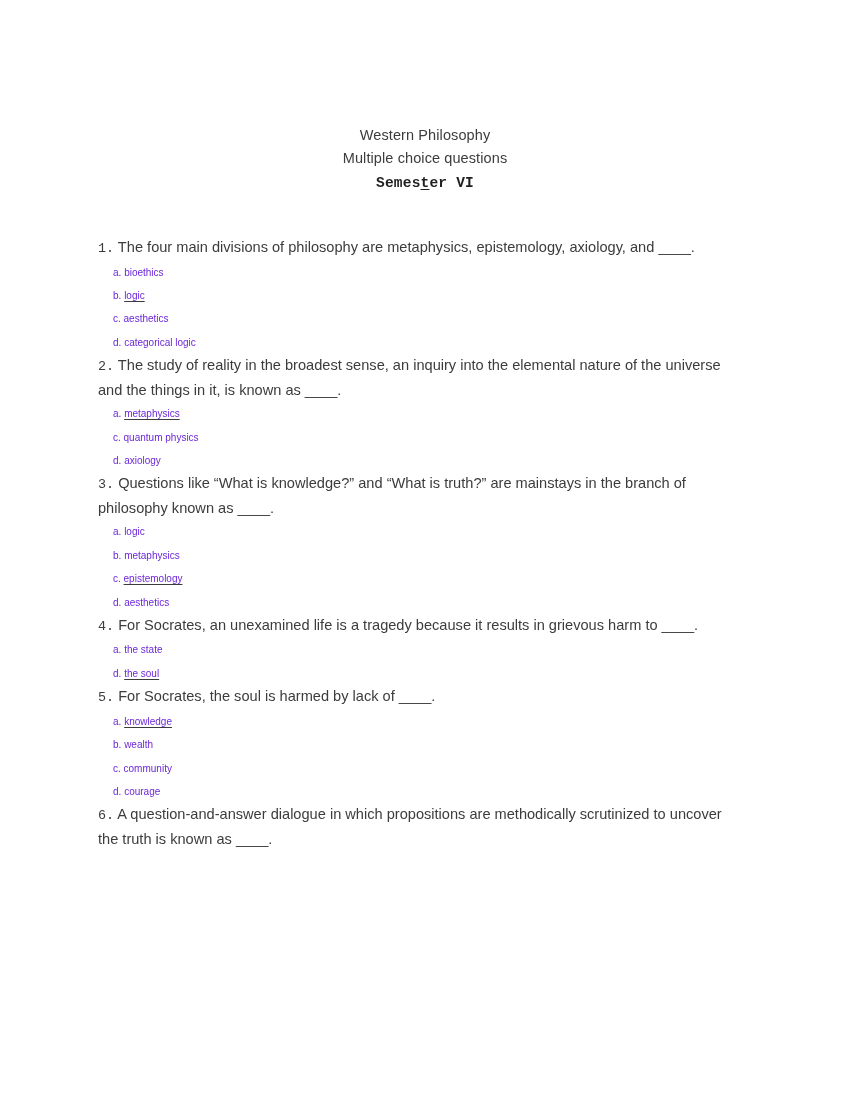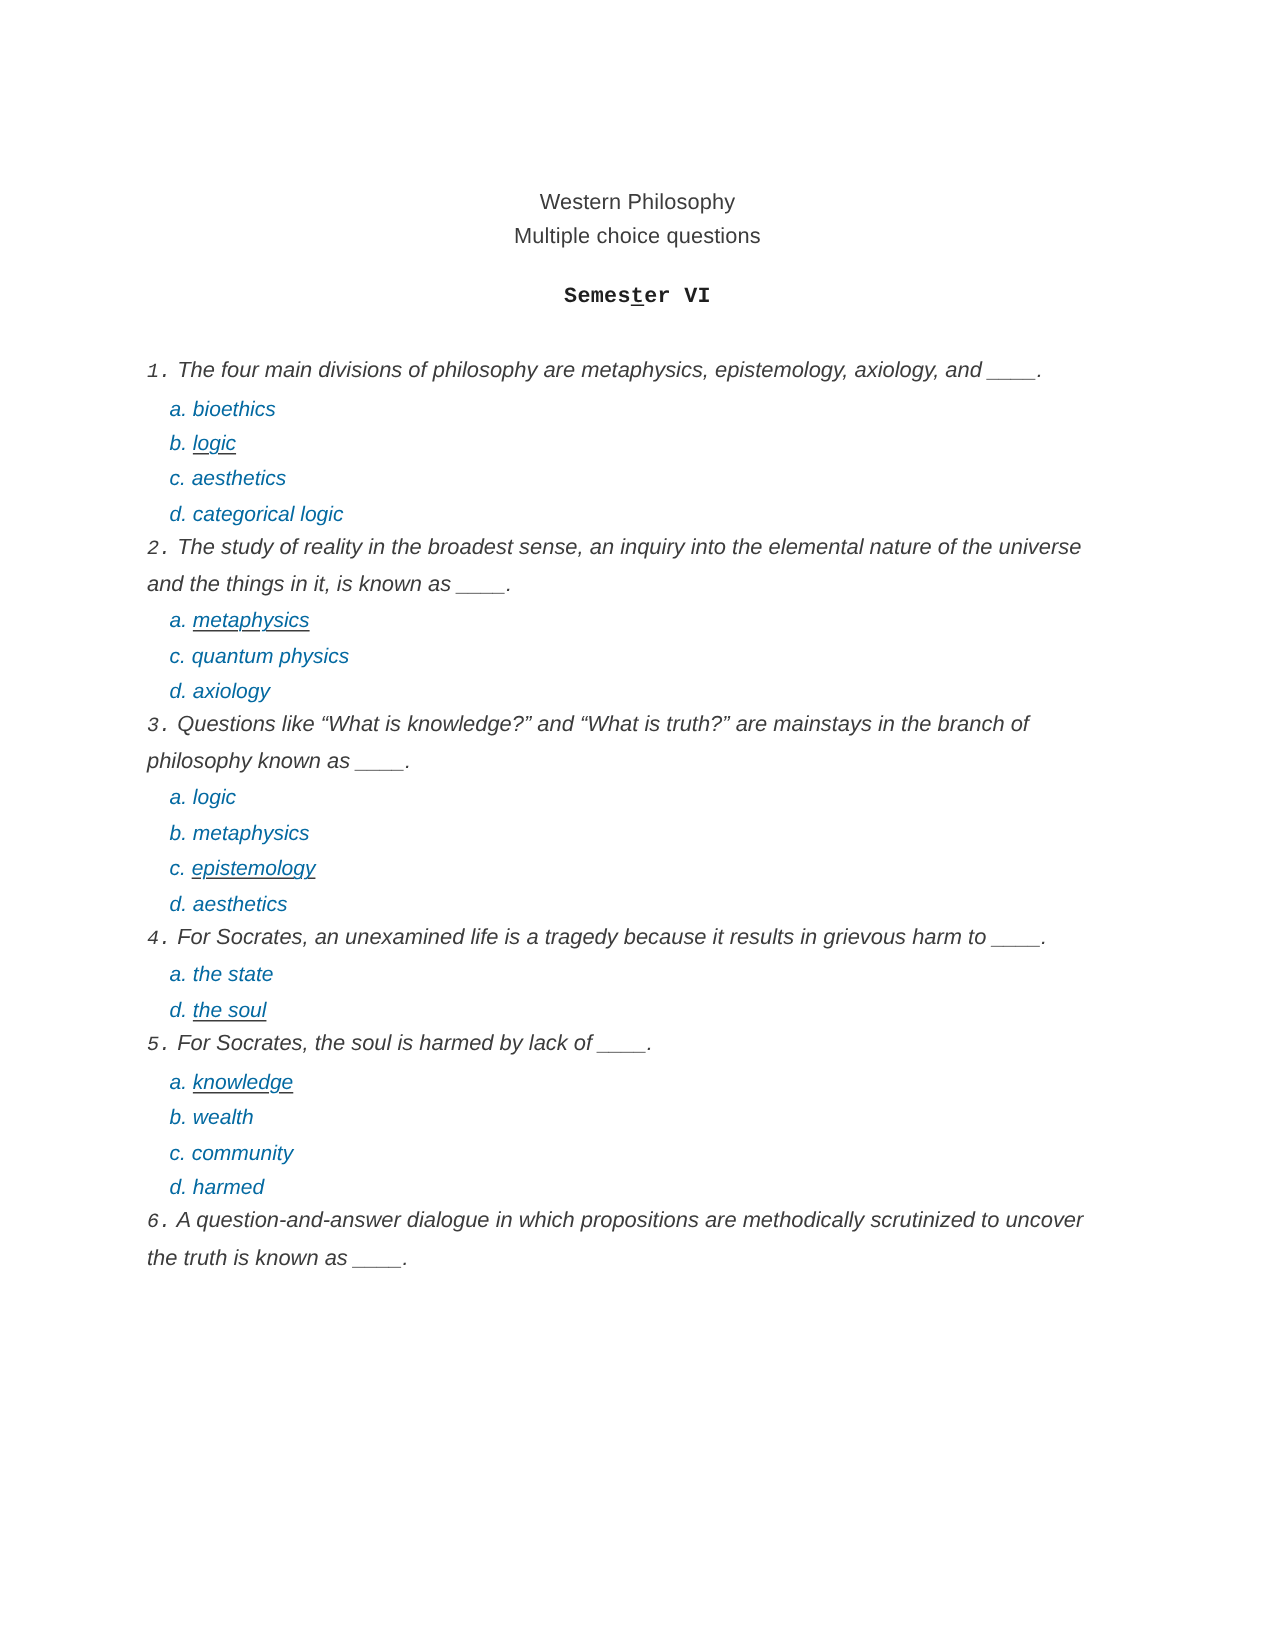--- a/index.html
+++ b/index.html
@@ -38,38 +38,37 @@
     color: #3c3c3c;
     letter-spacing: 0.1px;
   }
   .doc-header .semester-line {
     font-family: "Liberation Mono", monospace;
     font-weight: bold;
     font-size: 14.5px;
     line-height: 24px;
     color: #1f1f1f;
     letter-spacing: 0.2px;
-    margin-top: 16px;
+    margin-top: 1px;
   }
   .semester-line .u-mark {
     text-decoration: underline;
     text-decoration-thickness: 1px;
     text-underline-offset: 2px;
   }
 
   
   .quiz {
     position: absolute;
     left: 98px;
     top: 236px;
     width: 648px;
   }
   .question-block {
     margin: 0;
-    font-style: italic;
   }
   .q-text {
     font-size: 14.6px;
     line-height: 23.5px;
     color: #3c3c3c;
     text-indent: 0;
     margin: 0;
     text-align: left;
   }
   .q-num {
@@ -80,23 +79,23 @@
   }
   .q-body {
     font-family: "Liberation Sans", sans-serif;
   }
   .options {
     list-style: none;
     margin: 0;
     padding: 0;
   }
   .option {
-    font-size: 14px;
+    font-size: 10px;
     line-height: 23.4px;
-    color: #0369a1;
+    color: #6d28d9;
     padding-left: 15px;
     white-space: pre;
   }
   .option .opt-answer {
     text-decoration: underline;
     text-decoration-thickness: 1px;
     text-underline-offset: 2px;
     text-decoration-color: #3c3c3c;
   }
 </style>
@@ -144,21 +143,21 @@
           <li class="option"><span>a. </span><span>the state</span></li>
           <li class="option"><span>d. </span><span class="opt-answer">the soul</span></li>
         </ul>
       </div>
       <div class="question-block">
         <p class="q-text"><span class="q-num">5.</span><span class="q-body"> For Socrates, the soul is harmed by lack of ____.</span></p>
         <ul class="options">
           <li class="option"><span>a. </span><span class="opt-answer">knowledge</span></li>
           <li class="option"><span>b. </span><span>wealth</span></li>
           <li class="option"><span>c. </span><span>community</span></li>
-          <li class="option"><span>d. </span><span>harmed</span></li>
+          <li class="option"><span>d. </span><span>courage</span></li>
         </ul>
       </div>
       <div class="question-block">
         <p class="q-text"><span class="q-num">6.</span><span class="q-body"> A question-and-answer dialogue in which propositions are methodically scrutinized to uncover the truth is known as ____.</span></p>
       </div>
     </div>
 
 </div>
 
 </body></html>

